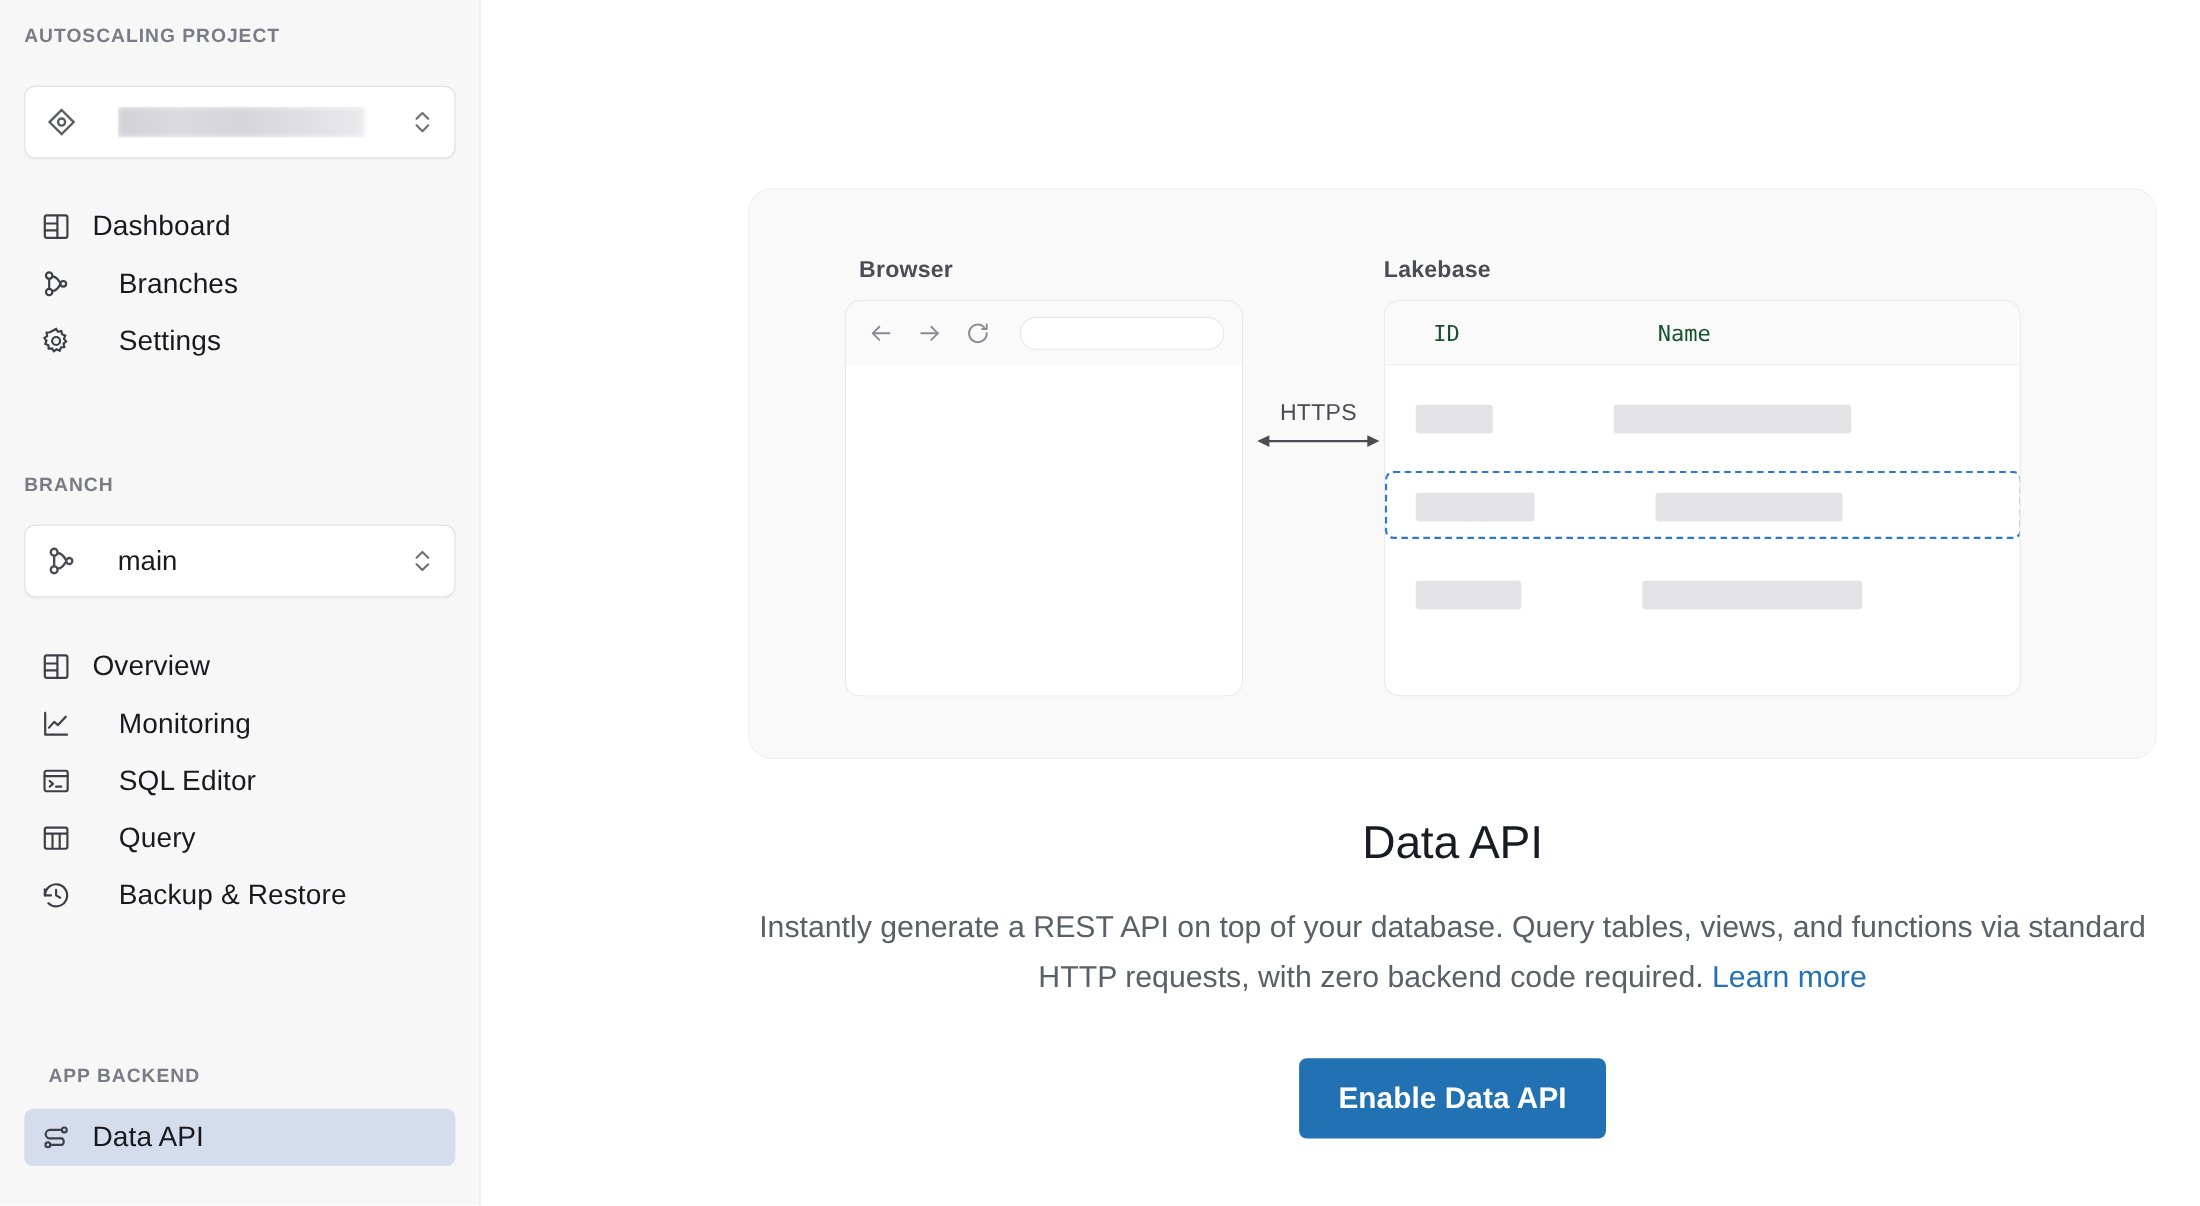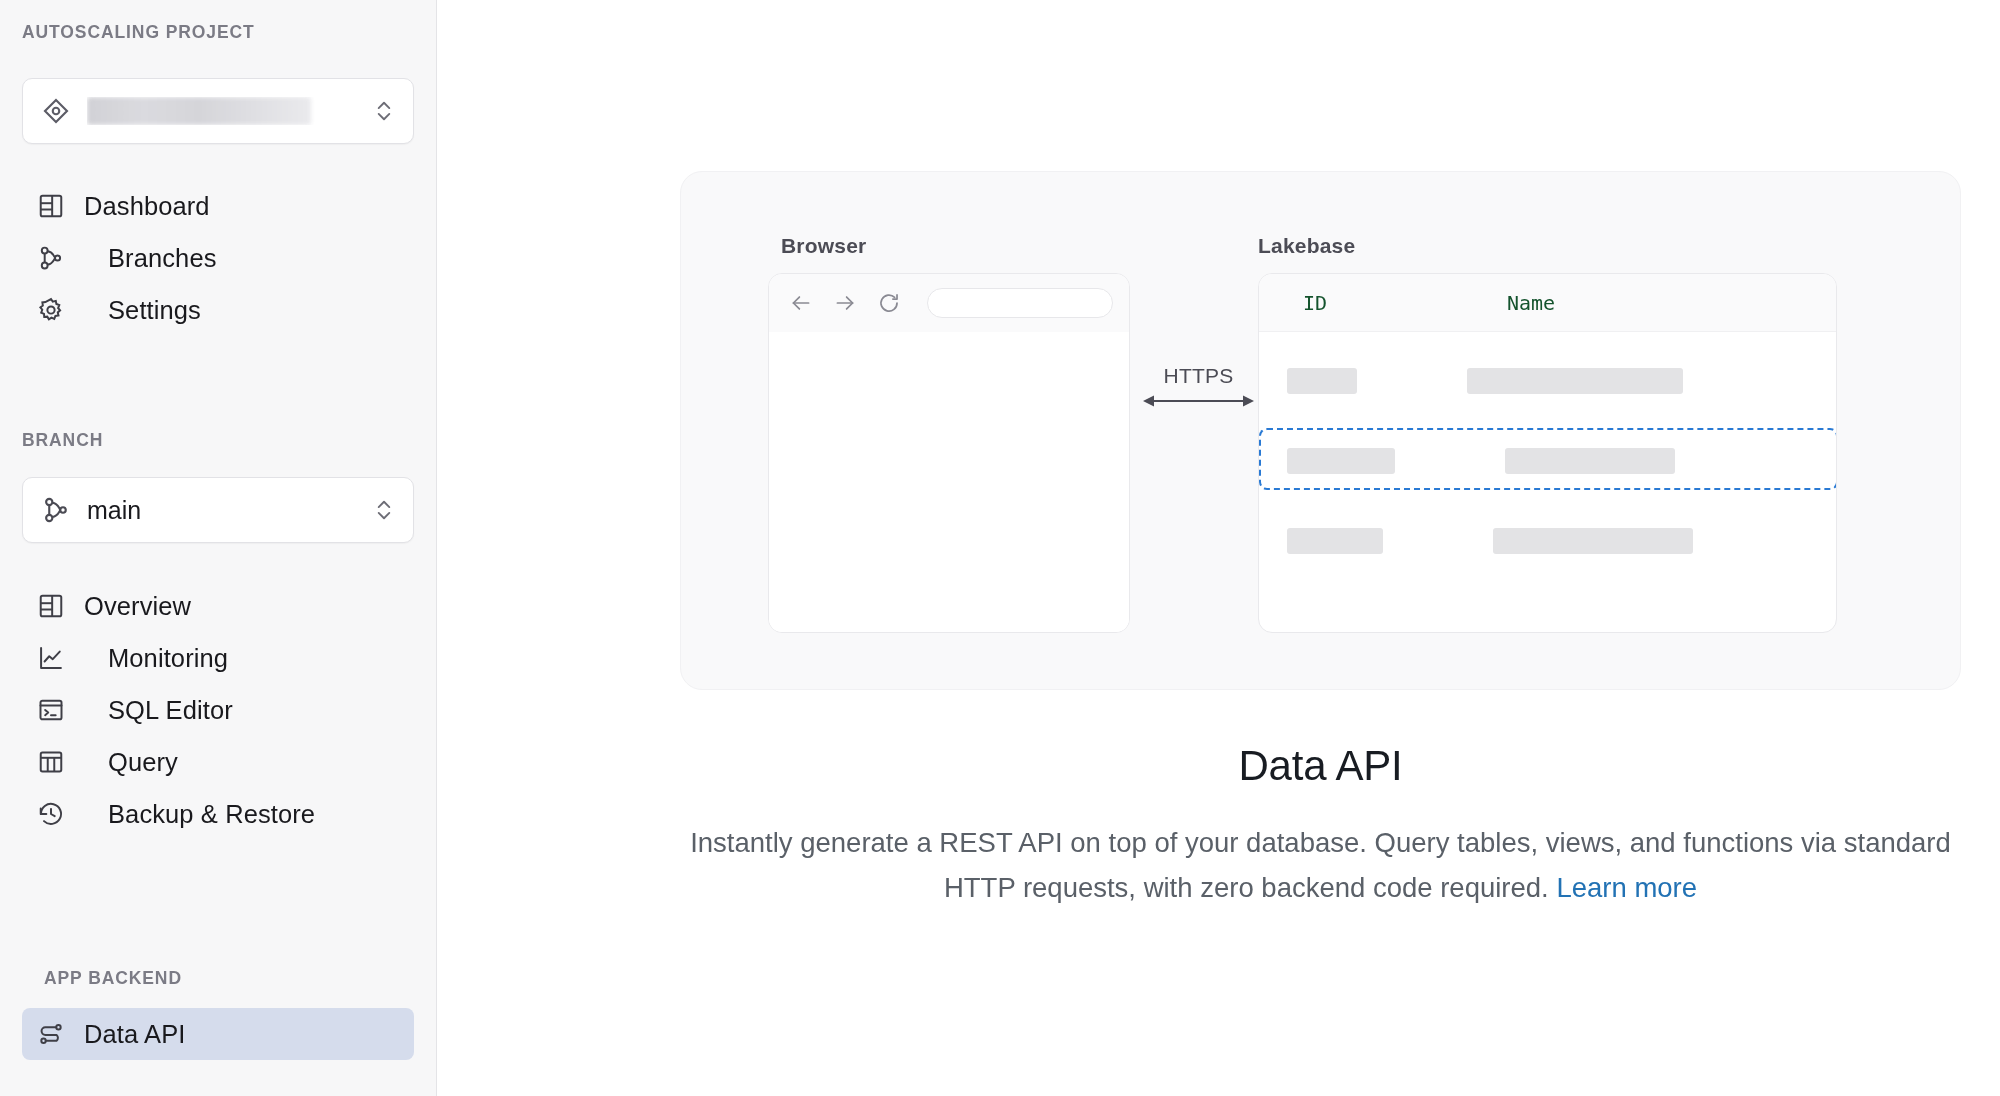--- a/index.html
+++ b/index.html
@@ -36,20 +36,21 @@
     left: 22px;
     width: 392px;
     height: 66px;
     background: #ffffff;
     border: 1px solid #e2e2e6;
     border-radius: 10px;
     display: flex;
     align-items: center;
     padding: 0 16px;
     box-shadow: 0 1px 1.5px rgba(0,0,0,0.04);
+    gap: 20px;
   }
   .selector-project { top: 78px; }
   .selector-branch  { top: 477px; }
   .selector .sel-icon { width: 34px; height: 34px; flex: 0 0 34px; display:flex; align-items:center; justify-content:center; }
   .selector .sel-value {
     flex: 1 1 auto;
     margin-left: 14px;
     font-size: 25px;
     color: #1a1a1e;
     white-space: nowrap;
@@ -463,15 +464,18 @@
           <span class="cell cell-name"></span>
         </div>
       </div>
     </section>
 
     <div class="copy">
       <h1>Data API</h1>
       <p><span>Instantly generate a REST API on top of your database. Query tables, views, and functions via standard HTTP requests, with zero backend code required. </span><a href="#">Learn more</a></p>
     </div>
 
+    <div class="cta-wrap">
+      <button class="cta">Enable Data API</button>
+    </div>
 
   </main>
 </div>
 
 </body></html>

